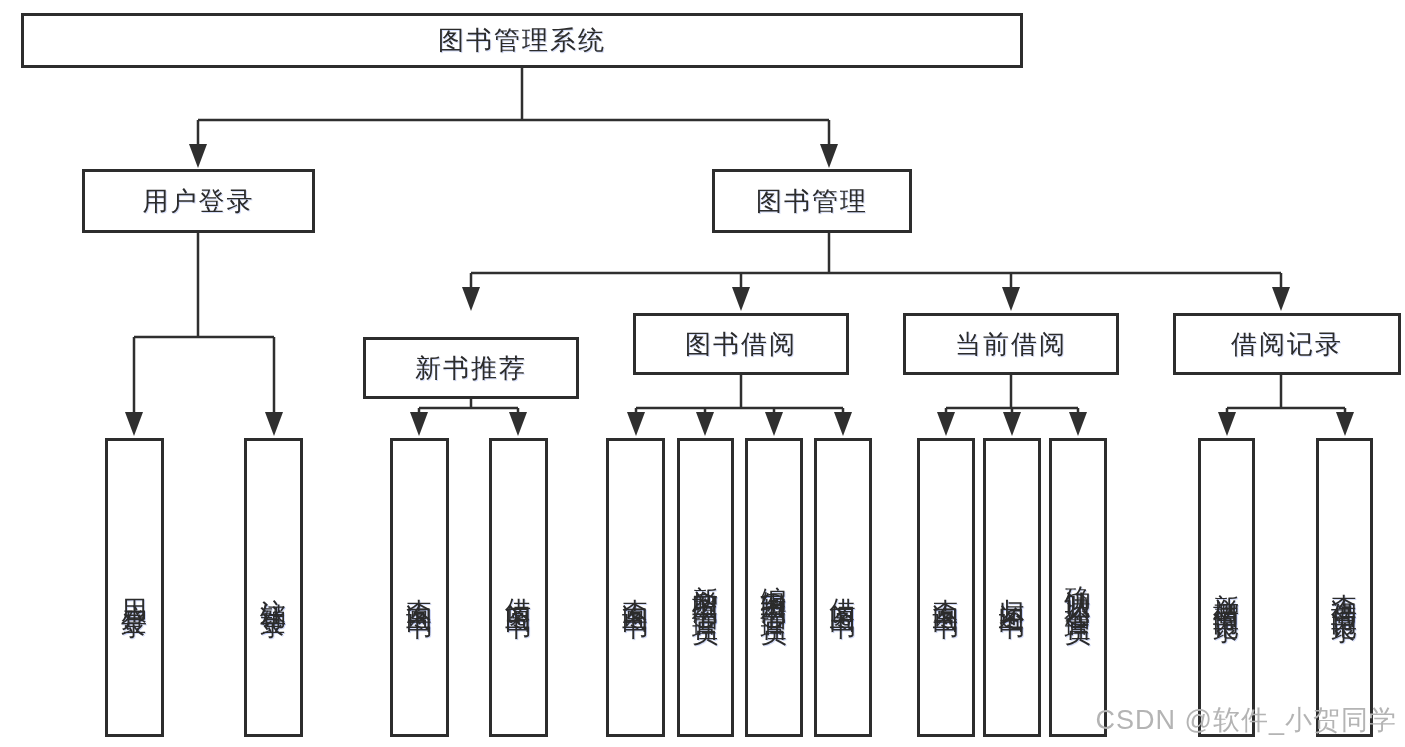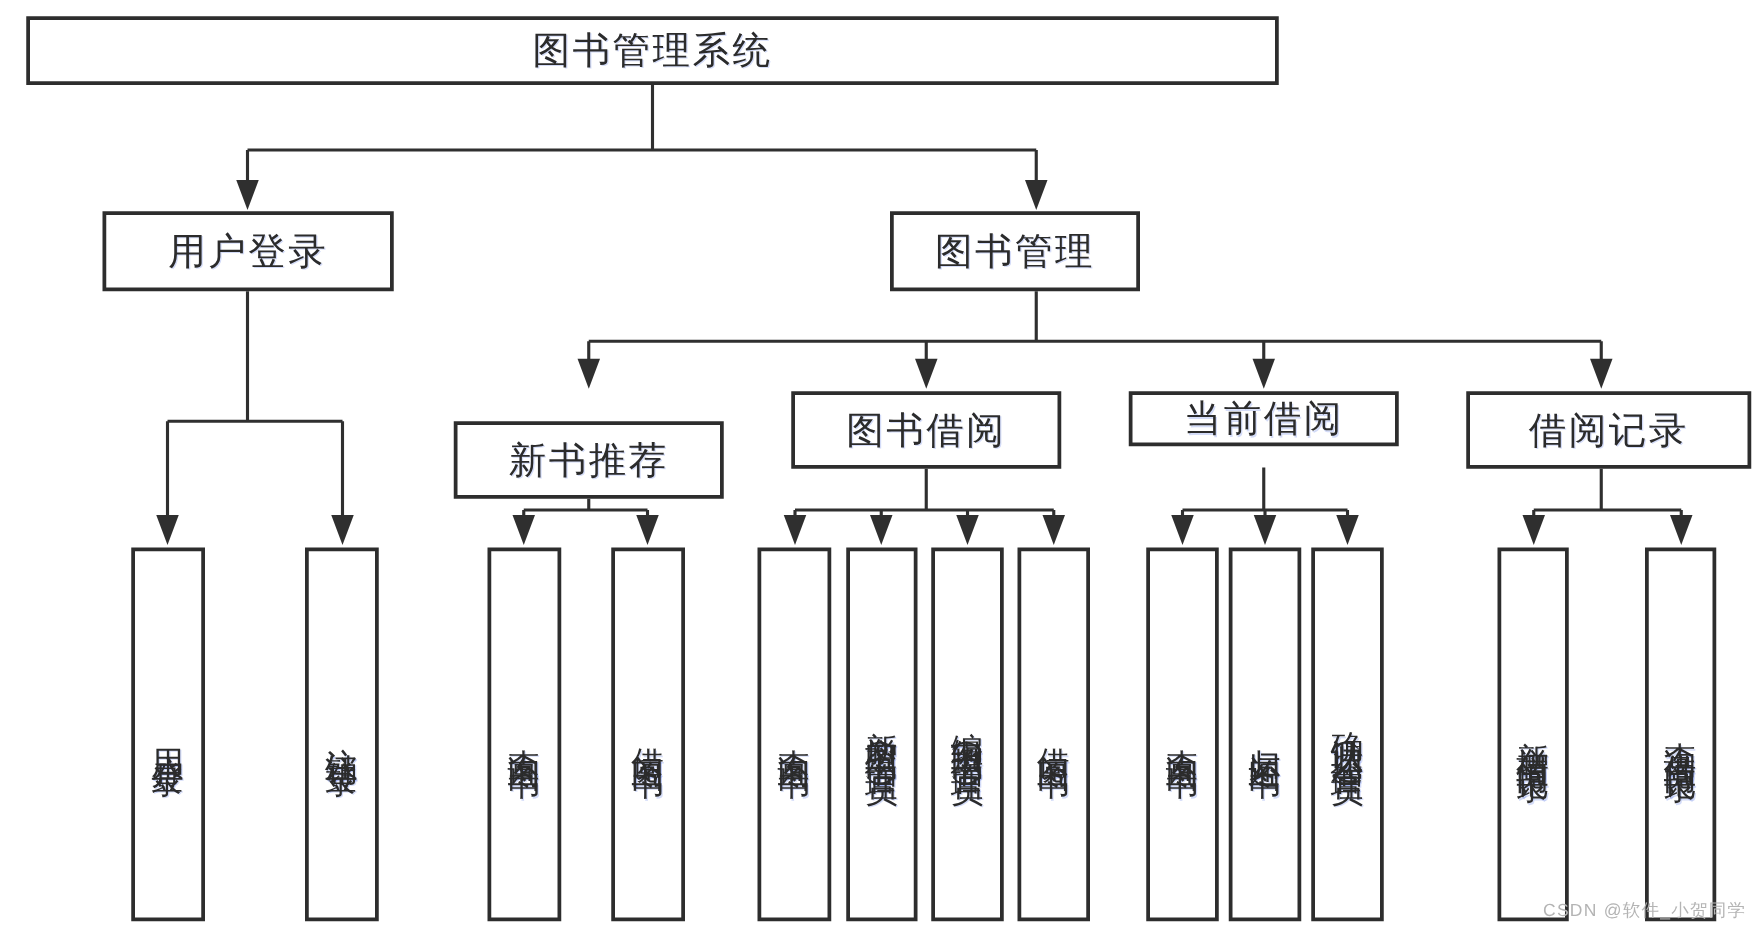--- a/index.html
+++ b/index.html
@@ -15,38 +15,38 @@
     position:absolute;
     box-sizing:border-box;
     border:3px solid #2d2d2d;
     background:#ffffff;
     display:flex;
     align-items:center;
     justify-content:center;
     color:#2b2b2b;
   }
   .h-label{
-    font-size:30px;
+    font-size:26px;
     letter-spacing:2px;
     white-space:nowrap;
     text-shadow:1px 1px 0 rgba(100,130,230,0.28);
   }
   .v-label{
     writing-mode:vertical-rl;
     text-orientation:mixed;
     font-size:26px;
     letter-spacing:5px;
     line-height:1;
     text-shadow:1px 1px 0 rgba(100,130,230,0.28);
   }
   .watermark{
     position:absolute;
     right:8px;
     bottom:9px;
-    font-size:14px;
+    font-size:27px;
     color:#b4b4b4;
     letter-spacing:1px;
     white-space:nowrap;
   }
 </style>
 </head>
 <body>
 
 <div class="canvas">
 
@@ -107,21 +107,21 @@
   <div class="box" style="left:712px;top:169px;width:200px;height:64px;">
     <span class="h-label">图书管理</span>
   </div>
 
   <div class="box" style="left:363px;top:313px;width:216px;height:62px;margin-top:24px;">
     <span class="h-label">新书推荐</span>
   </div>
   <div class="box" style="left:633px;top:313px;width:216px;height:62px;">
     <span class="h-label">图书借阅</span>
   </div>
-  <div class="box" style="left:903px;top:313px;width:216px;height:44px;align-items:center;">
+  <div class="box" style="left:903px;top:313px;width:216px;height:62px;align-items:center;">
     <span class="h-label">当前借阅</span>
   </div>
   <div class="box" style="left:1173px;top:313px;width:228px;height:62px;">
     <span class="h-label">借阅记录</span>
   </div>
 
   <div class="box" style="left:105px;top:438px;width:59px;height:299px;">
     <span class="v-label">用户登录</span>
   </div>
   <div class="box" style="left:244px;top:438px;width:59px;height:299px;">

